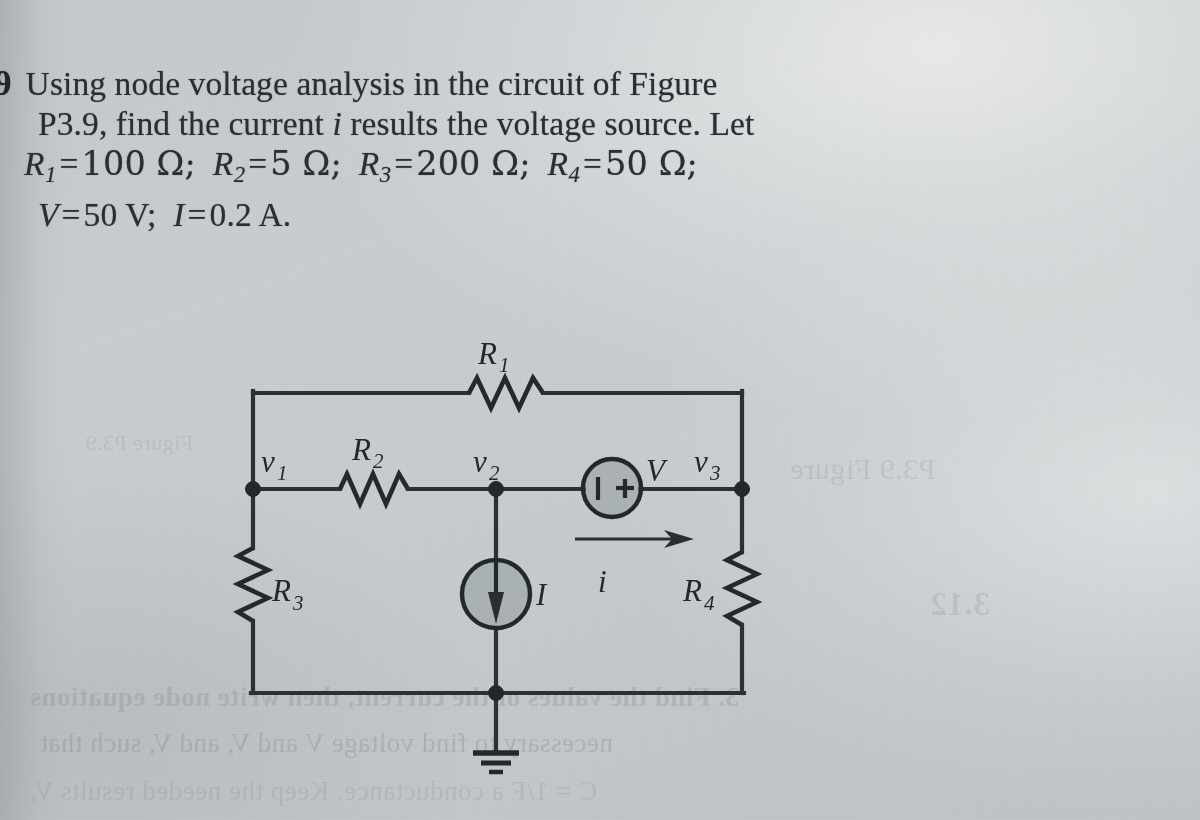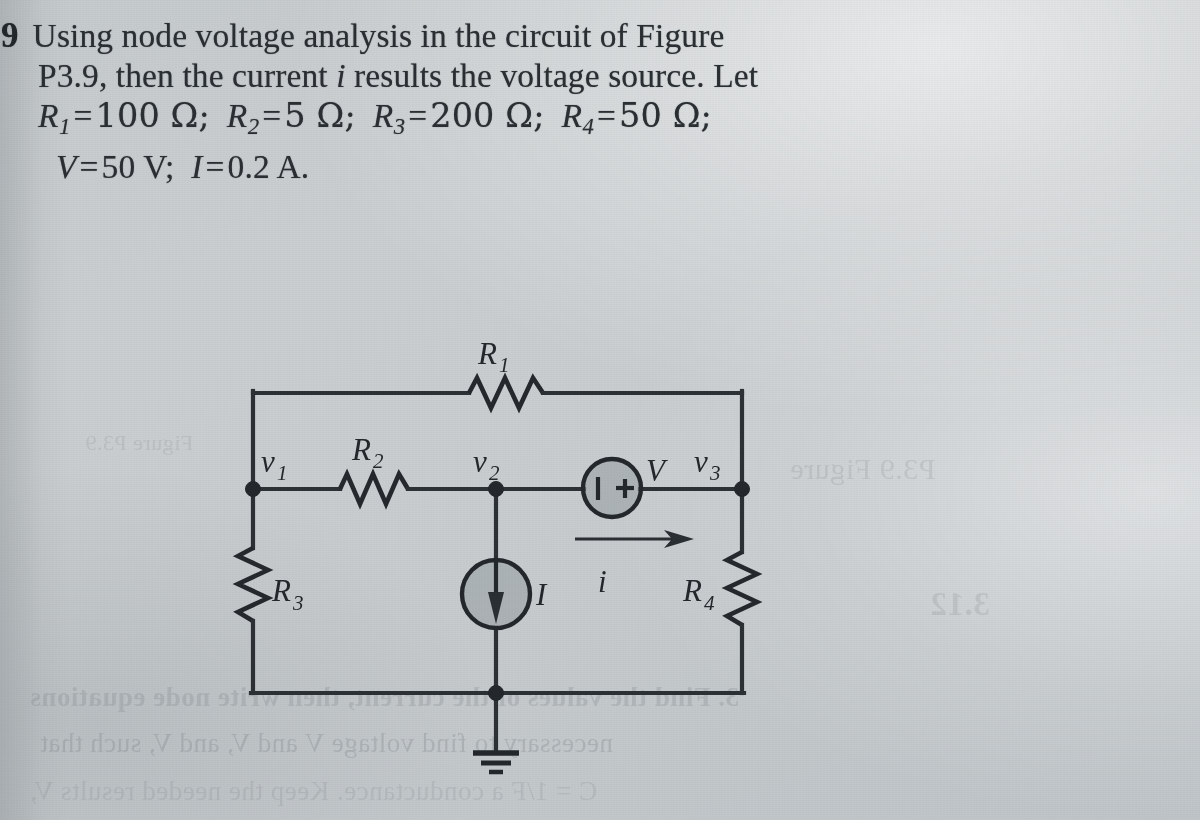--- a/index.html
+++ b/index.html
@@ -56,24 +56,24 @@
     width: 1010px;
   }
   .prob-line {
     color: #2a2f33;
     font-size: 33.5px;
     line-height: 40px;
     letter-spacing: .1px;
     white-space: nowrap;
     text-shadow: 0 0 1.1px rgba(40,45,50,.55);
   }
-  .prob-line.l1 { padding-left: 7px; }
+  .prob-line.l1 { padding-left: 0px; margin-top: 48px; }
   .prob-line.l2 { padding-left: 38px; }
-  .prob-line.l3 { padding-left: 38px; }
-  .prob-line.l4 { padding-left: 56px; }
+  .prob-line.l3 { padding-left: 24px; }
+  .prob-line.l4 { padding-left: 38px; }
 
   .qnum {
     font-weight: bold;
     font-size: 35px;
     margin-left: -6px;
     margin-right: 14px;
     color: #22272b;
   }
   .ital { font-style: italic; }
   .sub {
@@ -168,21 +168,21 @@
   <div class="ghost" style="left:40px;  top:728px;">necessary to find voltage V and V, and V, such that</div>
   <div class="ghost faint" style="left:30px;  top:776px;">C = 1/F a conductance. Keep the needed results  V,</div>
   <div class="ghost faint" style="left:790px; top:452px; font-size:30px;">P3.9  Figure</div>
   <div class="ghost faint" style="left:930px; top:586px; font-size:33px; font-weight:bold;">3.12</div>
   <div class="ghost faint" style="left:85px;  top:430px; font-size:22px;">Figure P3.9</div>
 
   <div id="problem">
 
     <div class="prob-line l1"><span class="qnum">9</span><span>Using node voltage analysis in the circuit of Figure</span></div>
 
-    <div class="prob-line l2"><span>P3.9, then the current </span><span class="ital">i</span><span> results the voltage source. Let</span></div>
+    <div class="prob-line l2"><span>P3.9, find the current </span><span class="ital">i</span><span> results the voltage source. Let</span></div>
 
     <div class="prob-line l3"><span class="ital">R</span><span class="sub">1</span><span class="eq">=</span><span class="ohm">100 Ω;</span>&nbsp;&nbsp;<span class="ital">R</span><span class="sub">2</span><span class="eq">=</span><span class="ohm">5 Ω;</span>&nbsp;&nbsp;<span class="ital">R</span><span class="sub">3</span><span class="eq">=</span><span class="ohm">200 Ω;</span>&nbsp;&nbsp;<span class="ital">R</span><span class="sub">4</span><span class="eq">=</span><span class="ohm">50 Ω;</span></div>
 
     <div class="prob-line l4"><span class="ital">V</span><span class="eq">=</span><span>50 V;</span>&nbsp;&nbsp;<span class="ital">I</span><span class="eq">=</span><span>0.2 A.</span></div>
   </div>
 
   <div id="figure">
   <svg width="1200" height="820" viewBox="0 0 1200 820" xmlns="http://www.w3.org/2000/svg">
 
     <path class="wire" d="M 253 393 L 469 393"></path>

